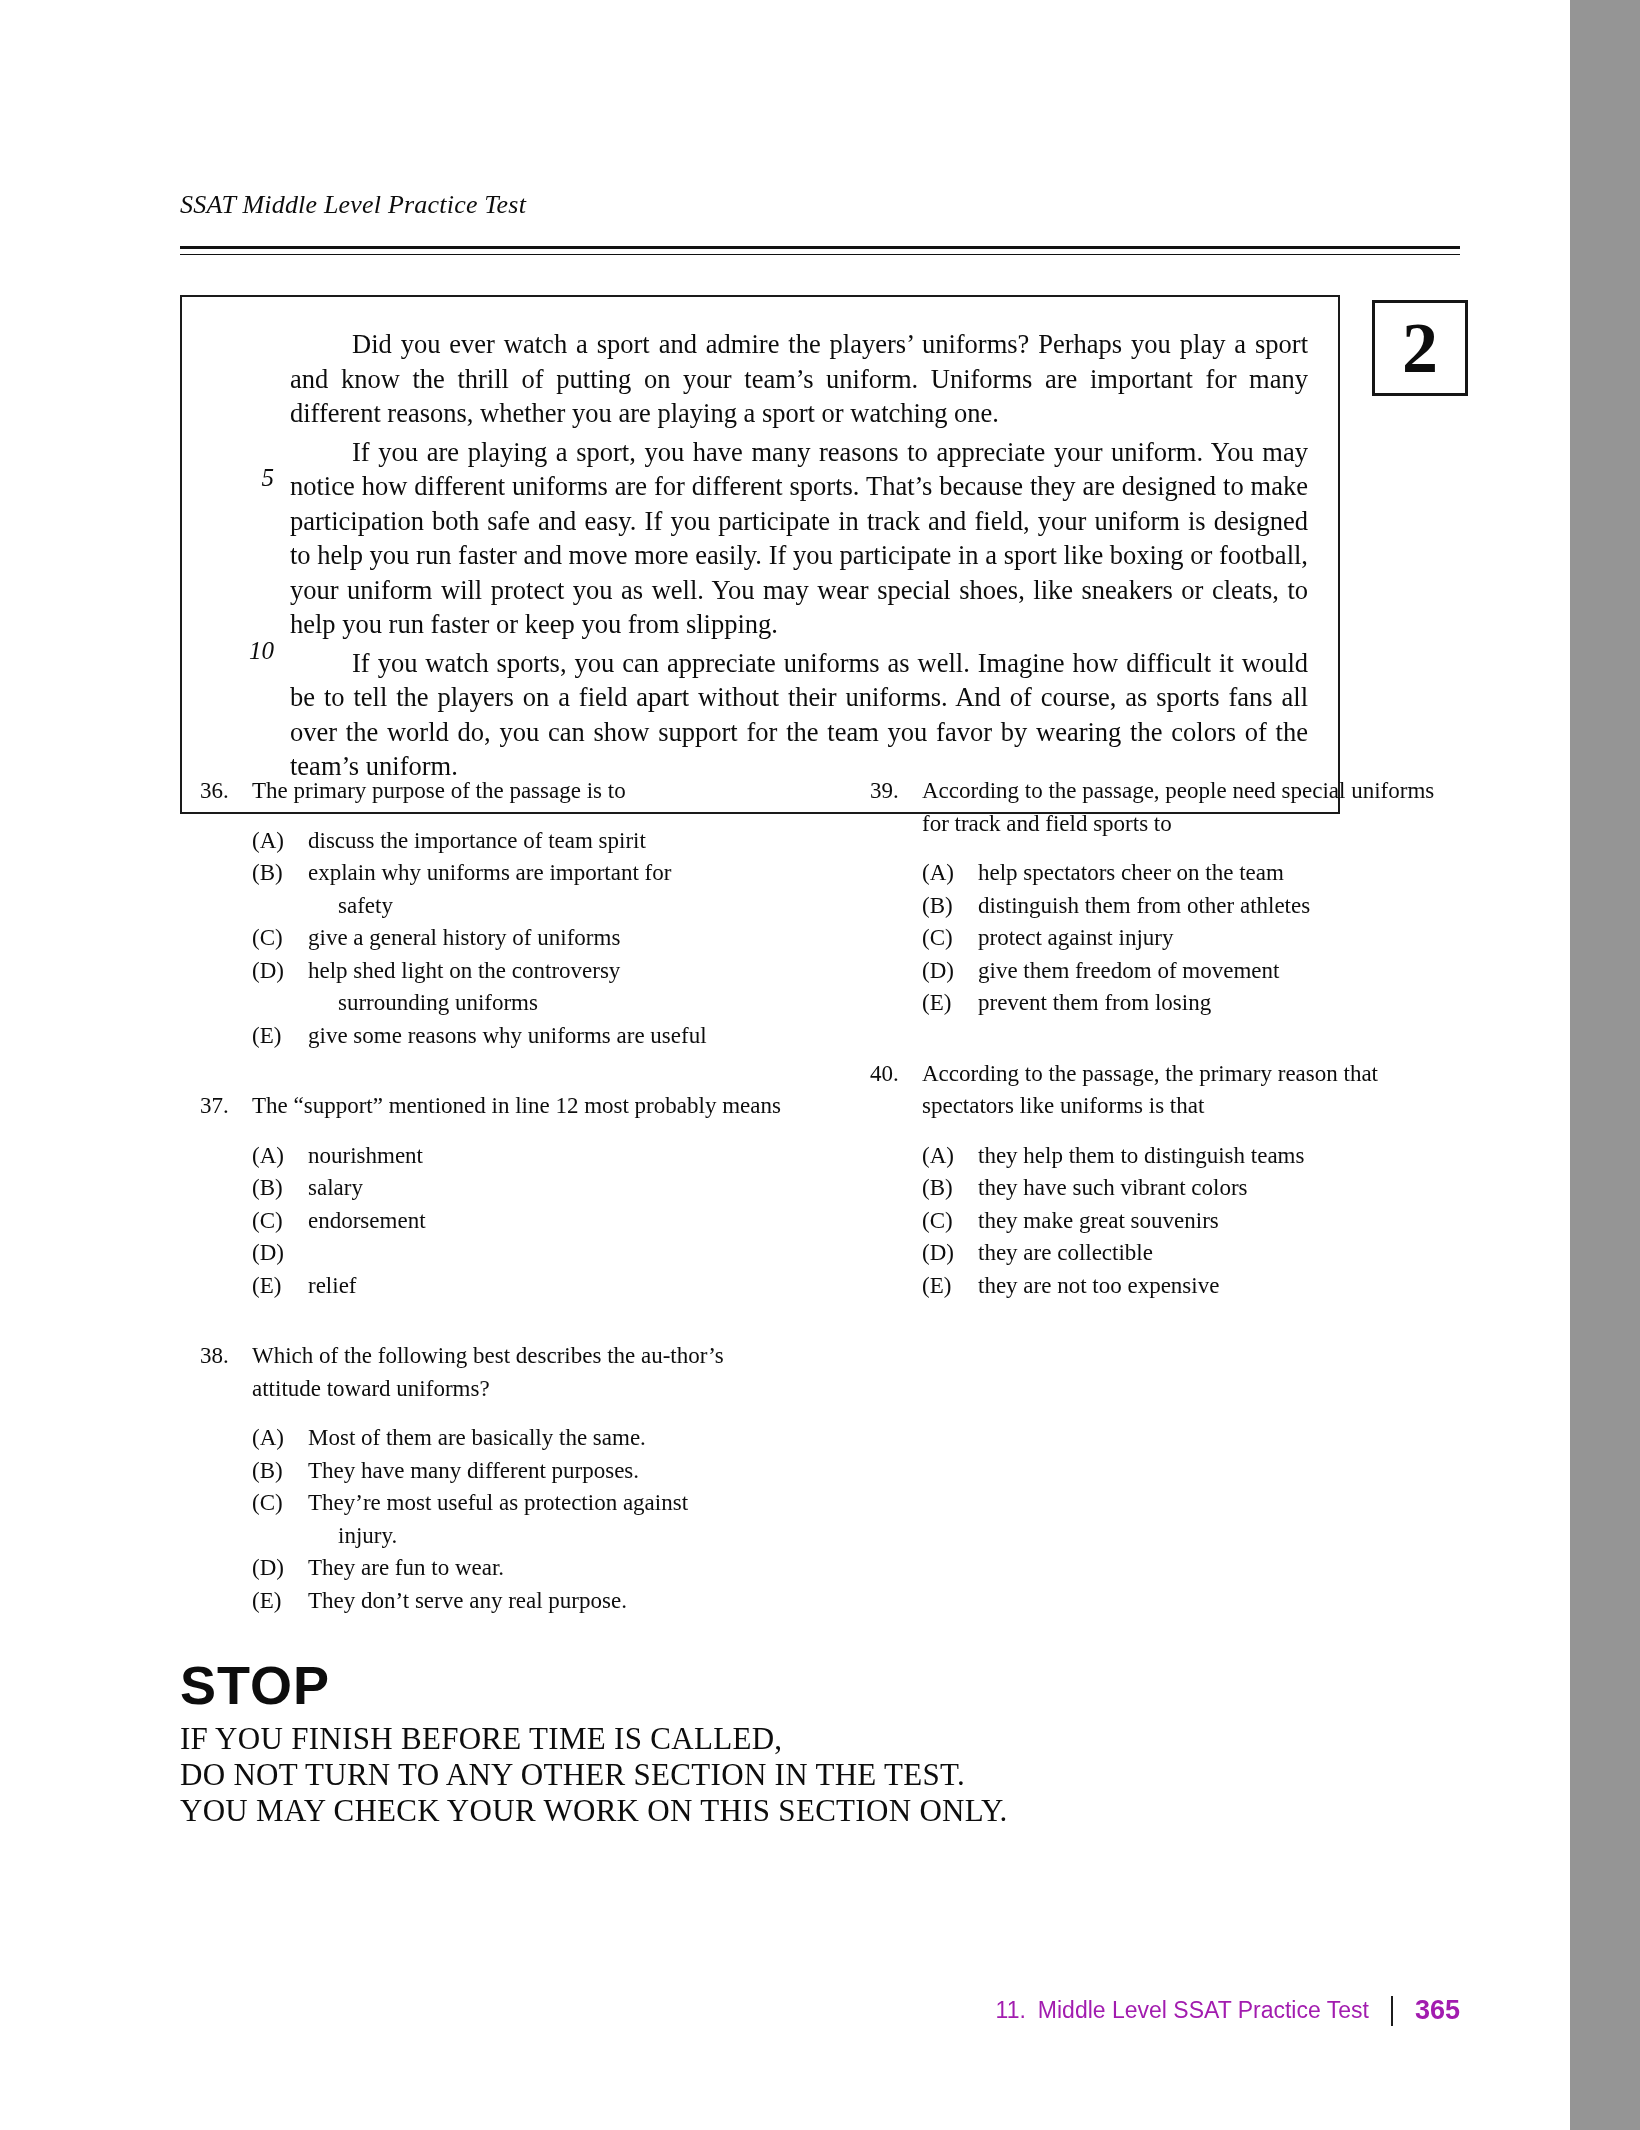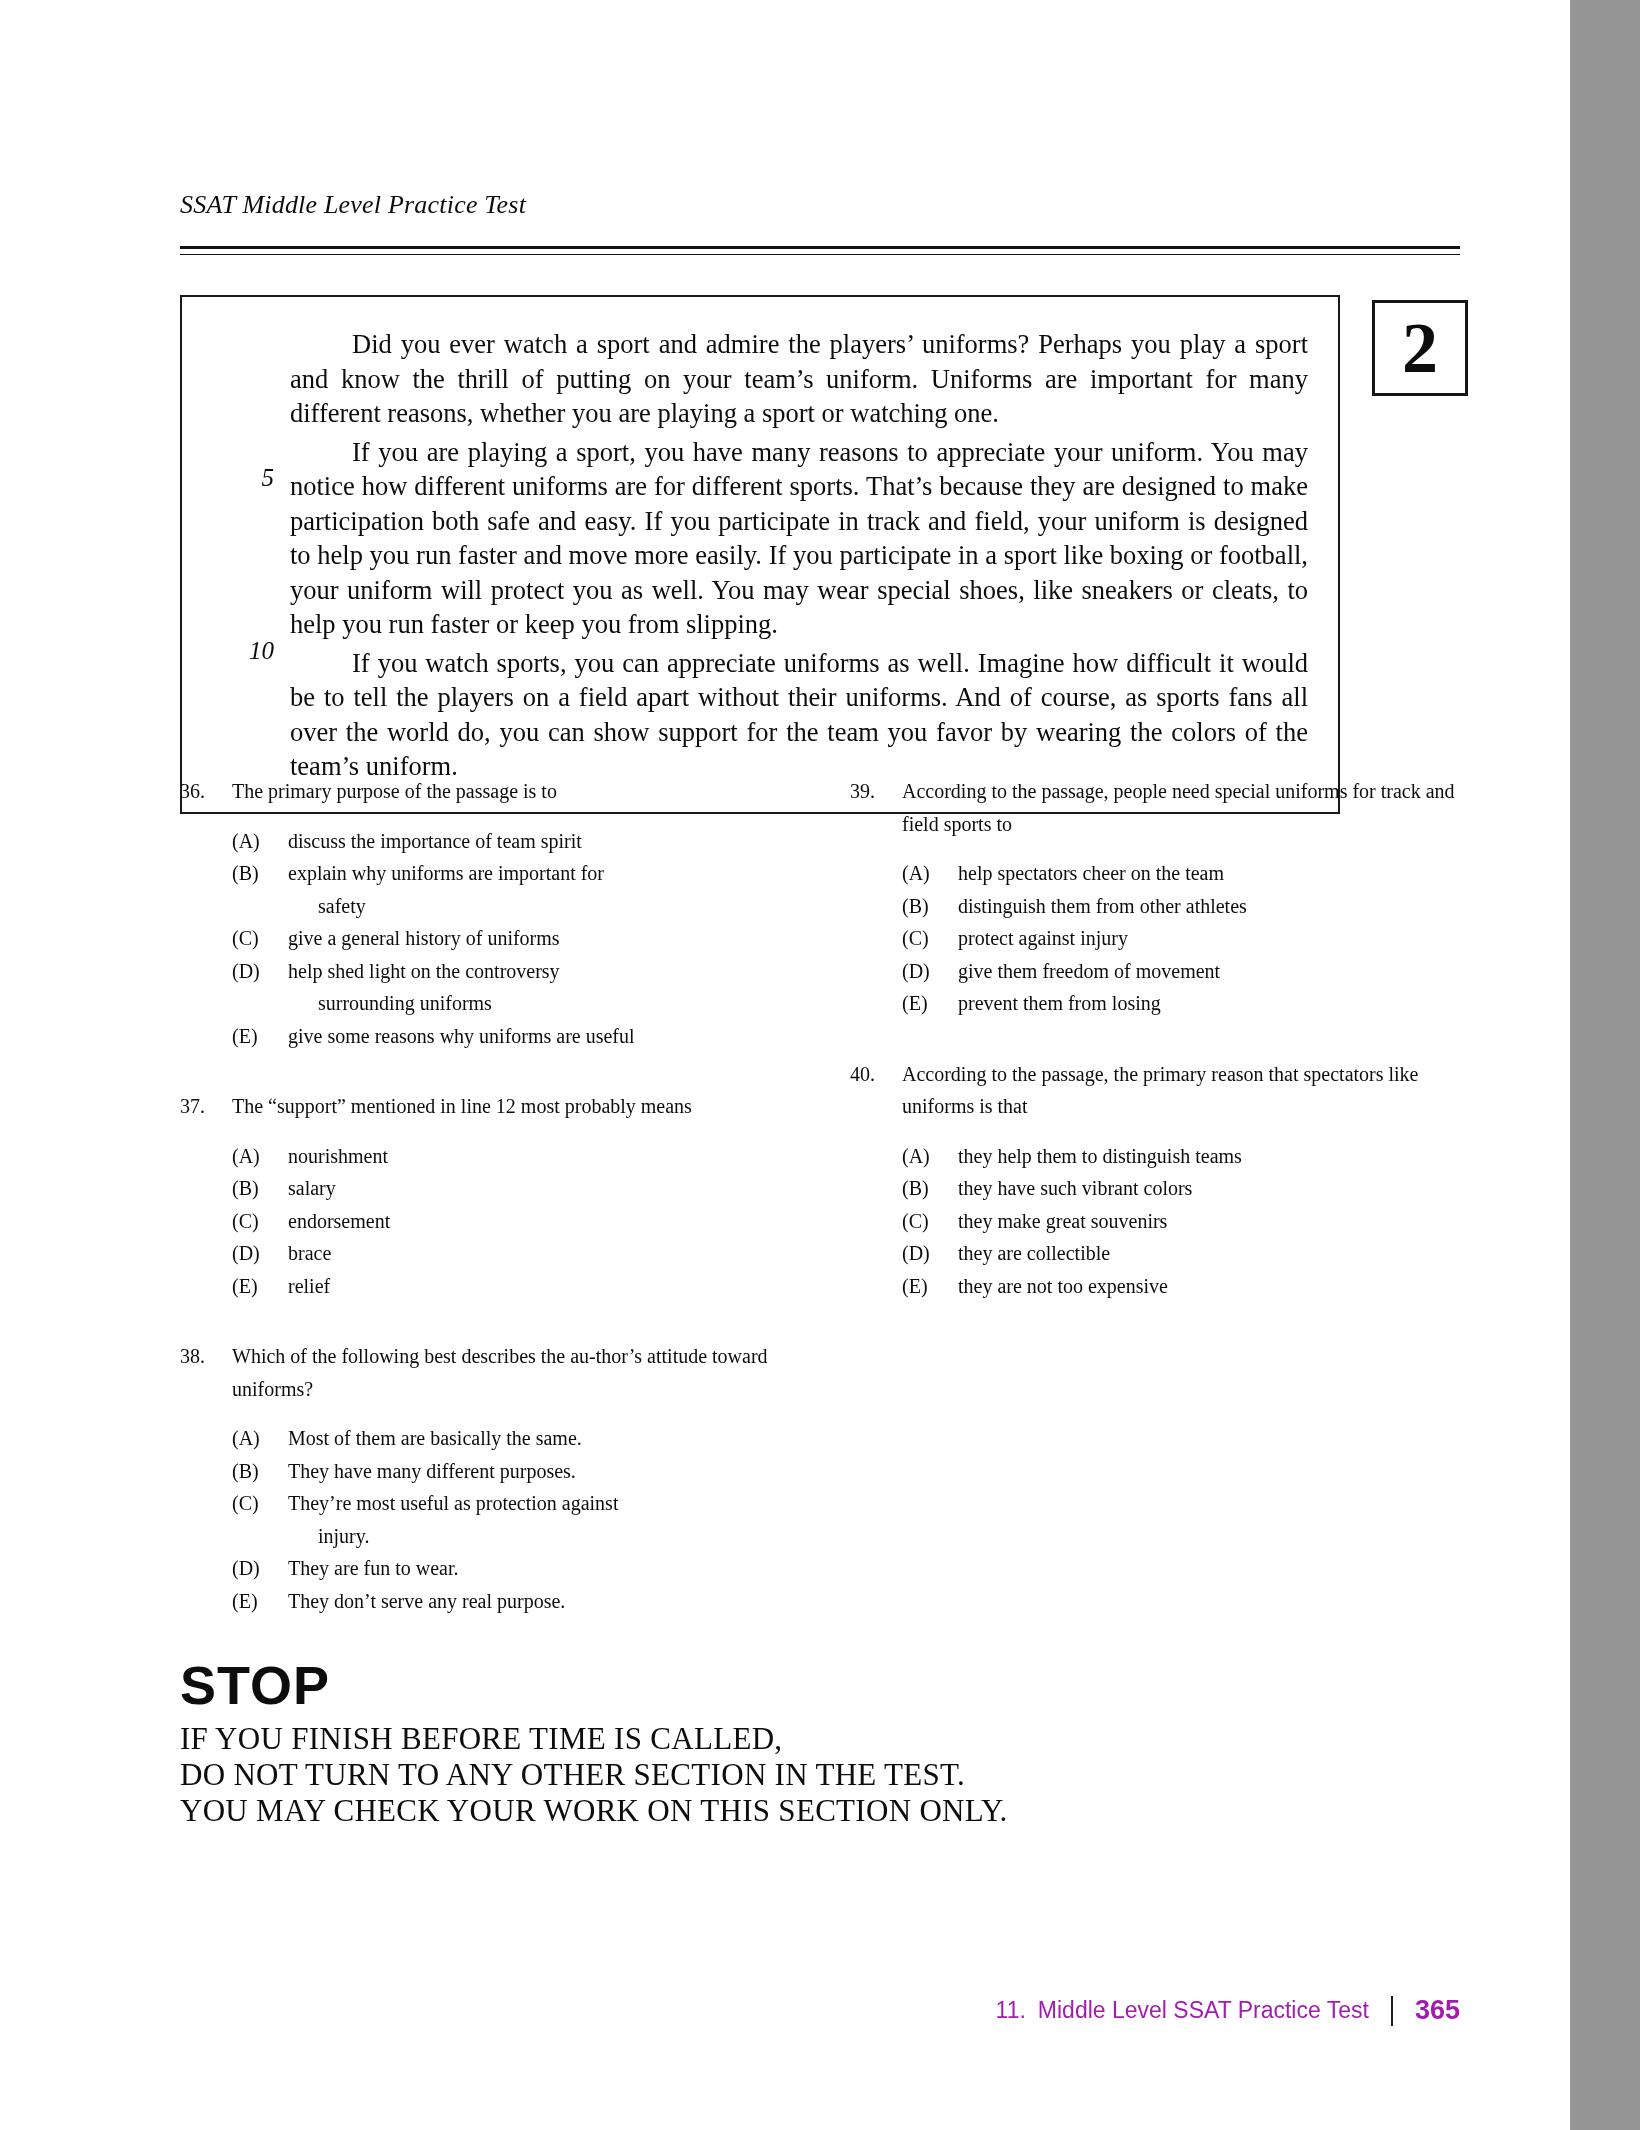--- a/index.html
+++ b/index.html
@@ -122,22 +122,23 @@
     display: flex;
     gap: 0;
   }
   .col {
     width: 620px;
   }
   .col.right { margin-left: 60px; }
 
   .q {
     margin-bottom: 38px;
-    font-size: 20px;
+    font-size: 23px;
     line-height: 32.5px;
+    margin-left: 20px;
   }
   .q-head {
     display: flex;
     align-items: flex-start;
   }
   .q-num {
     width: 52px;
     flex: 0 0 52px;
   }
   .q-stem {
@@ -296,21 +297,20 @@
             <div class="choice">
               <div class="ch-let">(B)</div>
               <div class="ch-txt">salary</div>
             </div>
             <div class="choice">
               <div class="ch-let">(C)</div>
               <div class="ch-txt">endorsement</div>
             </div>
             <div class="choice">
               <div class="ch-let">(D)</div>
-              <div class="ch-txt">brace</div>
             </div>
             <div class="choice">
               <div class="ch-let">(E)</div>
               <div class="ch-txt">relief</div>
             </div>
           </div>
         </div>
 
         <div class="q">
           <div class="q-head">

